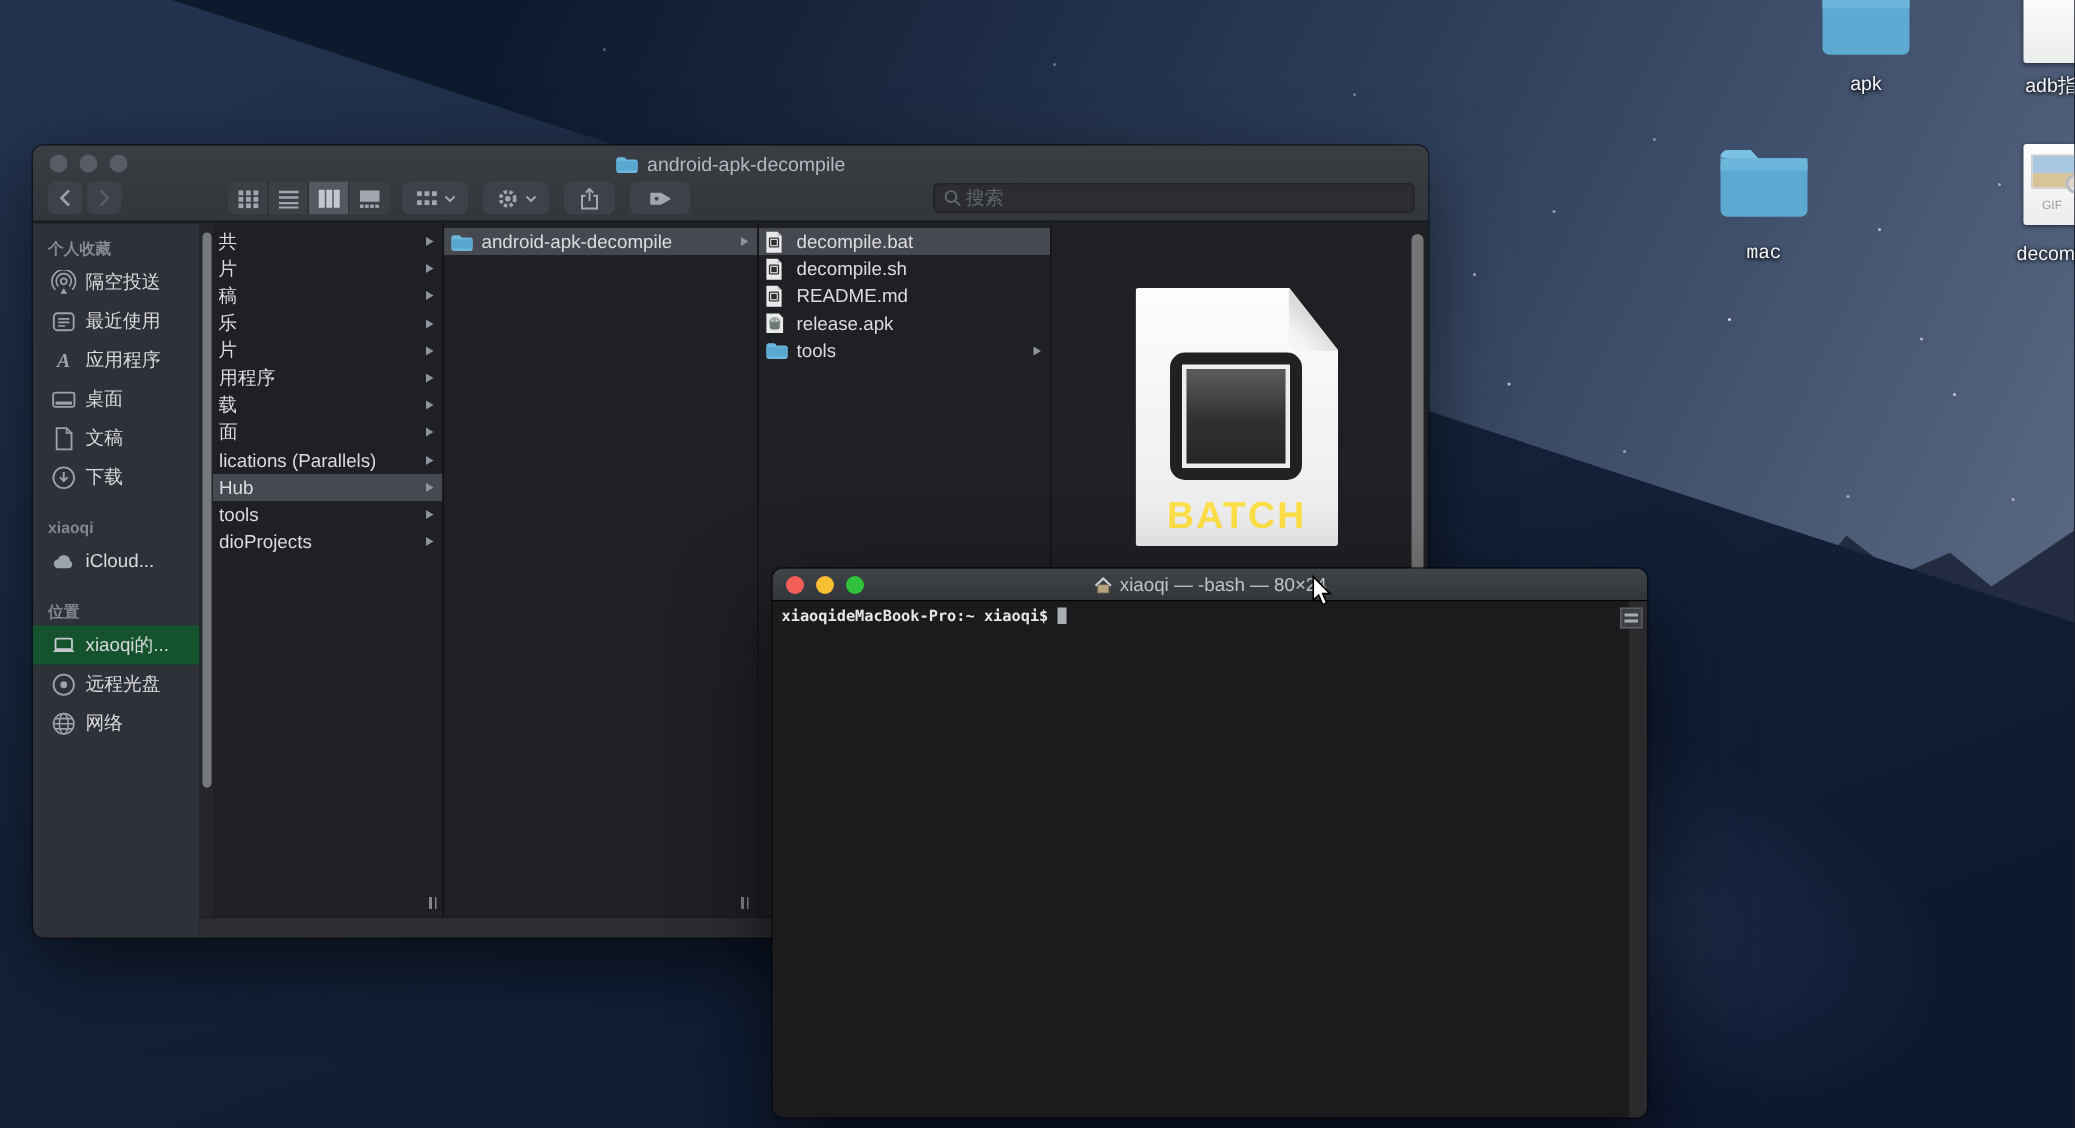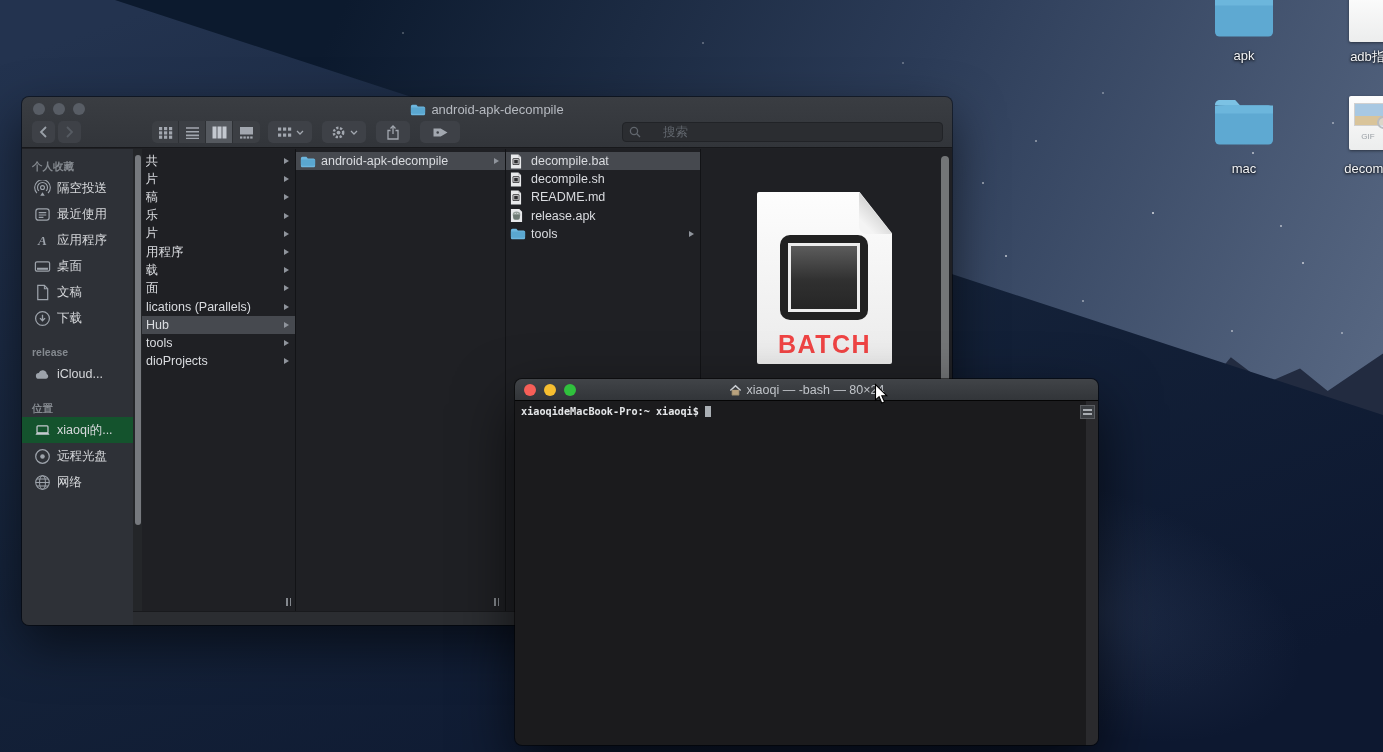--- a/index.html
+++ b/index.html
@@ -63,21 +63,21 @@
   .ftitle { position:absolute; left:0; right:0; top:4px; height:17px; display:flex; justify-content:center; align-items:center; gap:5px;
     font-size:13px; color:#b6bac0; }
   .ftitle .ic { width:16px; height:13px; display:flex; }
   .tbtn { position:absolute; top:24px; height:22px; background:#3e4147; border-radius:5px;
     display:flex; align-items:center; justify-content:center; gap:4px; }
   .seg { position:absolute; left:130px; top:24px; width:108px; height:22px; background:#3c3f44; border-radius:5px; display:flex; overflow:hidden; }
   .seg .cell { width:27px; height:22px; display:flex; align-items:center; justify-content:center; border-right:1px solid #2e3135; }
   .seg .cell:last-child { border-right:none; }
   .seg .cell.active { background:#55595f; }
   .searchfield { position:absolute; left:600px; top:25px; width:321px; height:20px; background:#2b2d31;
-    border:1px solid #212327; border-radius:4px; display:flex; align-items:center; padding:0 6px; gap:22px; }
+    border:1px solid #212327; border-radius:4px; display:flex; align-items:center; padding:0 6px; gap:3px; }
   .searchfield input { flex:1; background:transparent; border:none; outline:none; color:#d0d3d8; font-size:12.5px; font-family:"Liberation Sans",sans-serif; }
   .searchfield input::placeholder { color:#61666d; }
   
   .sidebar { position:absolute; left:0; top:52px; bottom:0; width:111px; background:#2e3137; border-radius:0 0 0 7px; padding-top:8px; overflow:hidden; }
   .shead { height:18px; line-height:18px; padding-left:10px; font-size:10.5px; font-weight:700; color:#84898f; }
   .ssec { margin-bottom:12px; }
   .sitem { height:26px; display:flex; align-items:center; gap:6px; padding-left:11px; font-size:12.5px; color:#d7d9dc; white-space:nowrap; }
   .sitem.sel { background:#14532d; }
   .sitem .ic { width:18px; height:18px; flex:none; display:flex; align-items:center; justify-content:center; }
   .dot { width:11px; height:11px; border-radius:50%; margin:0 3.5px; flex:none; }
@@ -102,21 +102,21 @@
   
   .batch-page { position:absolute; left:735px; top:95px; width:135px; height:172px;
     background:linear-gradient(180deg,#fdfdfd,#ebebeb); border-radius:2px;
     clip-path:polygon(0 0, 76% 0, 100% 24%, 100% 100%, 0 100%); }
   .batch-fold { position:absolute; left:837px; top:95px; width:33px; height:42px;
     background:linear-gradient(225deg,#8f8f8f 5%,#d6d6d6 45%,#f4f4f4 80%);
     clip-path:polygon(0 0, 100% 100%, 0 100%); border-radius:0 0 0 8px; }
   .bsq { position:absolute; left:758px; top:138px; width:88px; height:85px; background:#212121; border-radius:10px; }
   .bsq-inner { position:absolute; inset:8px; border:3px solid #ededed; background:linear-gradient(180deg,#5c5c5c,#303030 55%,#262626); }
   .batch-label { position:absolute; left:735px; top:233px; width:135px; text-align:center;
-    font-size:25px; font-weight:bold; letter-spacing:1.5px; color:#ef4444; }
+    font-size:25px; font-weight:bold; letter-spacing:1.5px; color:#fde047; }
   
   .term { left:515px; top:379px; width:583px; height:366px; background:#1b1b1d;
     box-shadow: 0 24px 60px rgba(0,0,0,.65), 0 0 0 1px rgba(0,0,0,.5); }
   .theader { position:absolute; left:0; right:0; top:0; height:22px;
     background:linear-gradient(180deg,#414448,#323539); border-bottom:1px solid #050505; border-radius:7px 7px 0 0; }
   .tlights { position:absolute; left:9px; top:5px; display:flex; gap:8px; }
   .ttitle { position:absolute; left:0; right:0; top:0; height:22px; display:flex; justify-content:center; align-items:center; gap:5px;
     font-size:12.5px; color:#c0c4c9; }
   .tbody { position:absolute; left:0; right:0; top:22px; bottom:0; padding:4px 0 0 6px; border-radius:0 0 7px 7px; }
   .tline { font-family:"DejaVu Sans Mono", monospace; font-size:10.2px; line-height:13px; font-weight:600; color:#e4e6e8; white-space:pre; }
@@ -146,21 +146,21 @@
           <rect x="3" y="9.5" width="58" height="39" rx="4.5" fill="#5ea9d2"></rect>
           <rect x="3" y="9.5" width="58" height="8" fill="#6cb6dc"></rect>
         </svg>
     </div>
     <div class="dlabel" style="margin-top:48px;">apk</div>
   </div>
   <div class="dicon" style="left:1336px; top:0;">
     <div class="whitepage" style="position:absolute; left:13px; top:-8px; width:40px; height:50px;"></div>
     <div class="dlabel" style="margin-top:48px;">adb指令</div>
   </div>
-  <div class="dicon" style="left:1206px; top:96px;">
+  <div class="dicon" style="left:1138px; top:96px;font-family:Liberation Mono, monospace;">
     <div style="position:absolute; left:6px; top:0; width:64px;">
       <svg width="64" height="52" viewBox="0 0 64 52">
           <path d="M3 9c0-2.8 2-5 4.8-5h15.4l5 5.5H56c2.8 0 5 2.2 5 5" fill="#7cc2e4"></path>
           <rect x="3" y="9.5" width="58" height="39" rx="4.5" fill="#5ea9d2"></rect>
           <rect x="3" y="9.5" width="58" height="8" fill="#6cb6dc"></rect>
         </svg>
     </div>
     <div class="dlabel" style="margin-top:65px;">mac</div>
   </div>
   <div class="dicon" style="left:1336px; top:96px;">
@@ -357,21 +357,21 @@
                 <svg width="17" height="17" viewBox="0 0 18 18">
                   <circle cx="9" cy="9" r="7.3" fill="none" stroke="#9da3ab" stroke-width="1.3"></circle>
                   <path d="M9 5v6M6.3 8.6 9 11.4l2.7-2.8" fill="none" stroke="#9da3ab" stroke-width="1.4"></path>
                 </svg>
               </span>
               <span>下载</span>
             </div>
           </div>
       </div>
       <div class="ssec">
-        <div class="shead">release</div>
+        <div class="shead">xiaoqi</div>
         <div>
 
             <div class="sitem">
               <span class="ic">
                 <svg width="17" height="17" viewBox="0 0 18 18">
                   <path d="M5.2 13.5a3.1 3.1 0 0 1-.2-6.2 4.4 4.4 0 0 1 8.5 1.1 2.7 2.7 0 0 1-.6 5.1z" fill="#9da3ab"></path>
                 </svg>
               </span>
               <span>iCloud...</span>
             </div>

